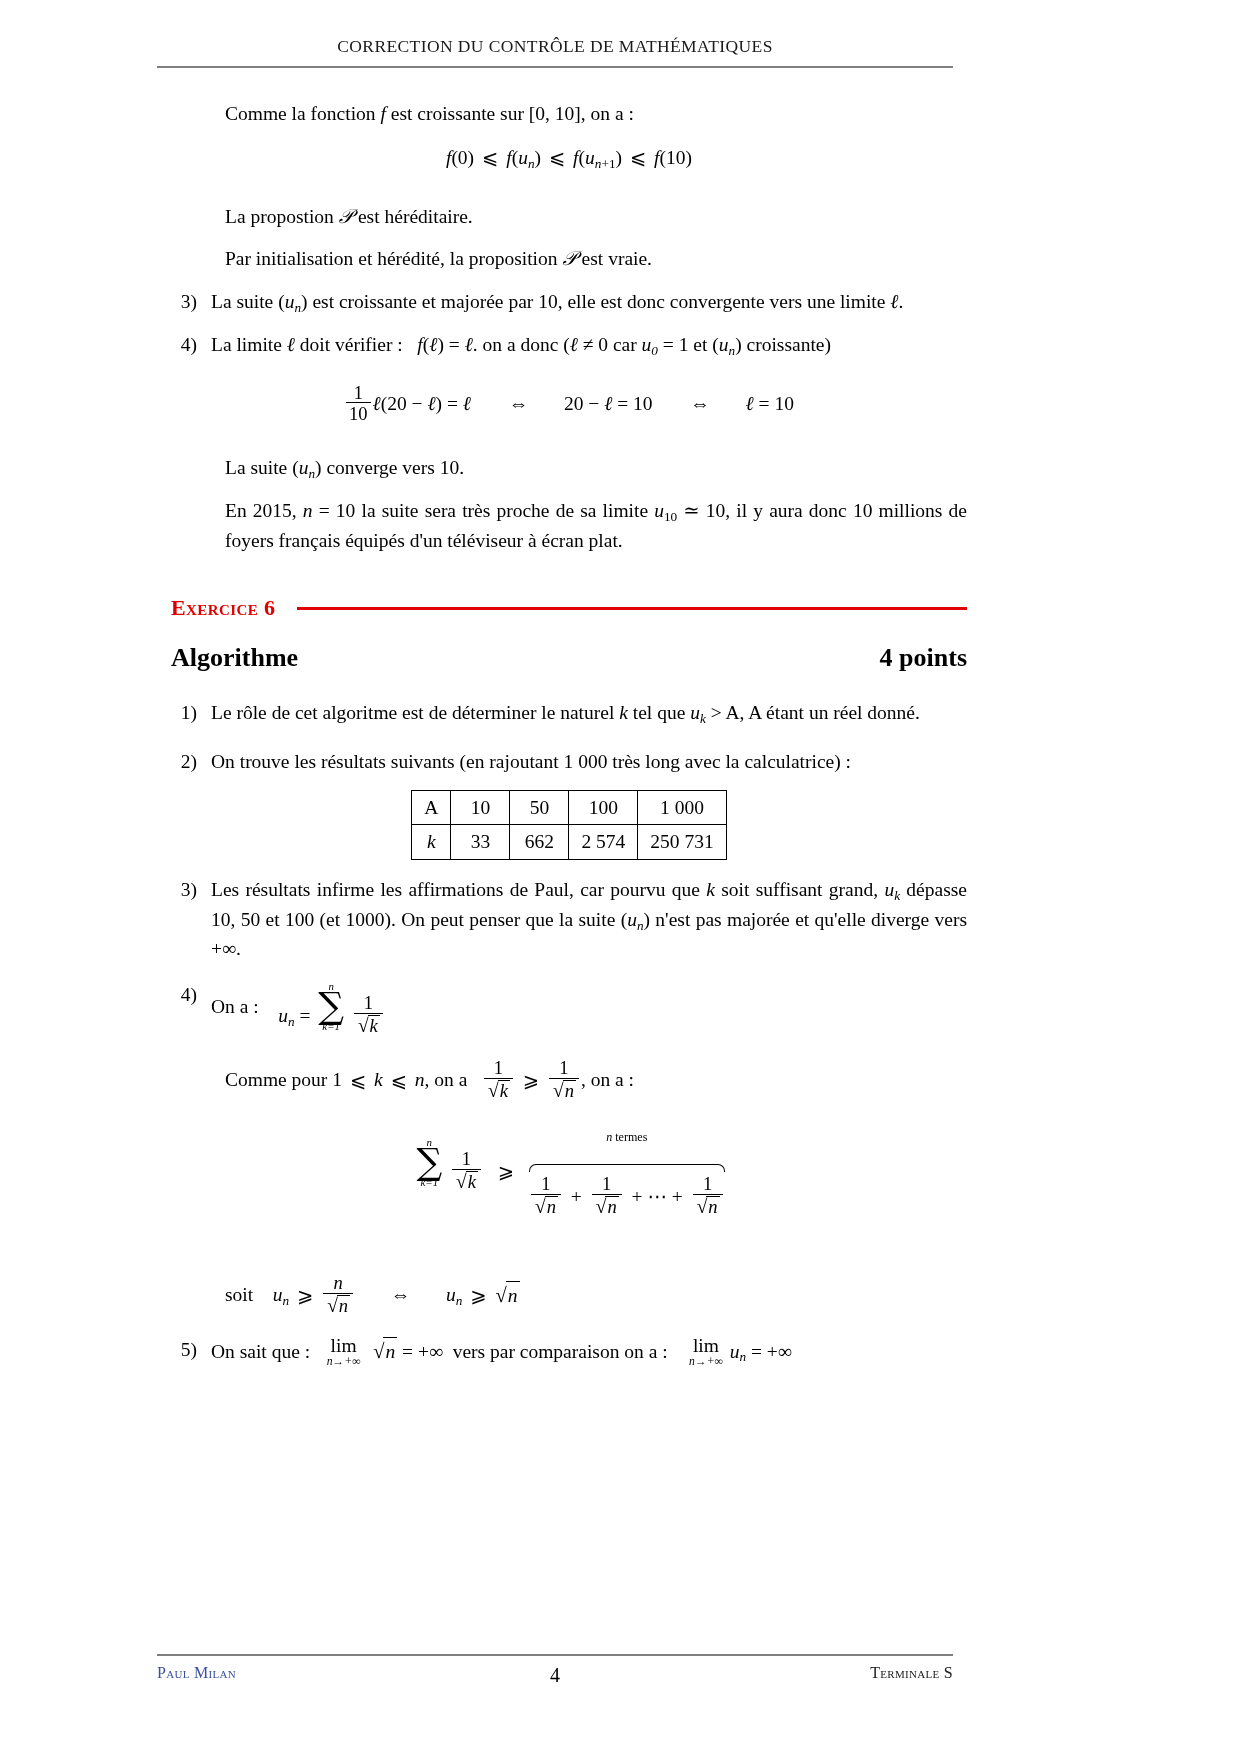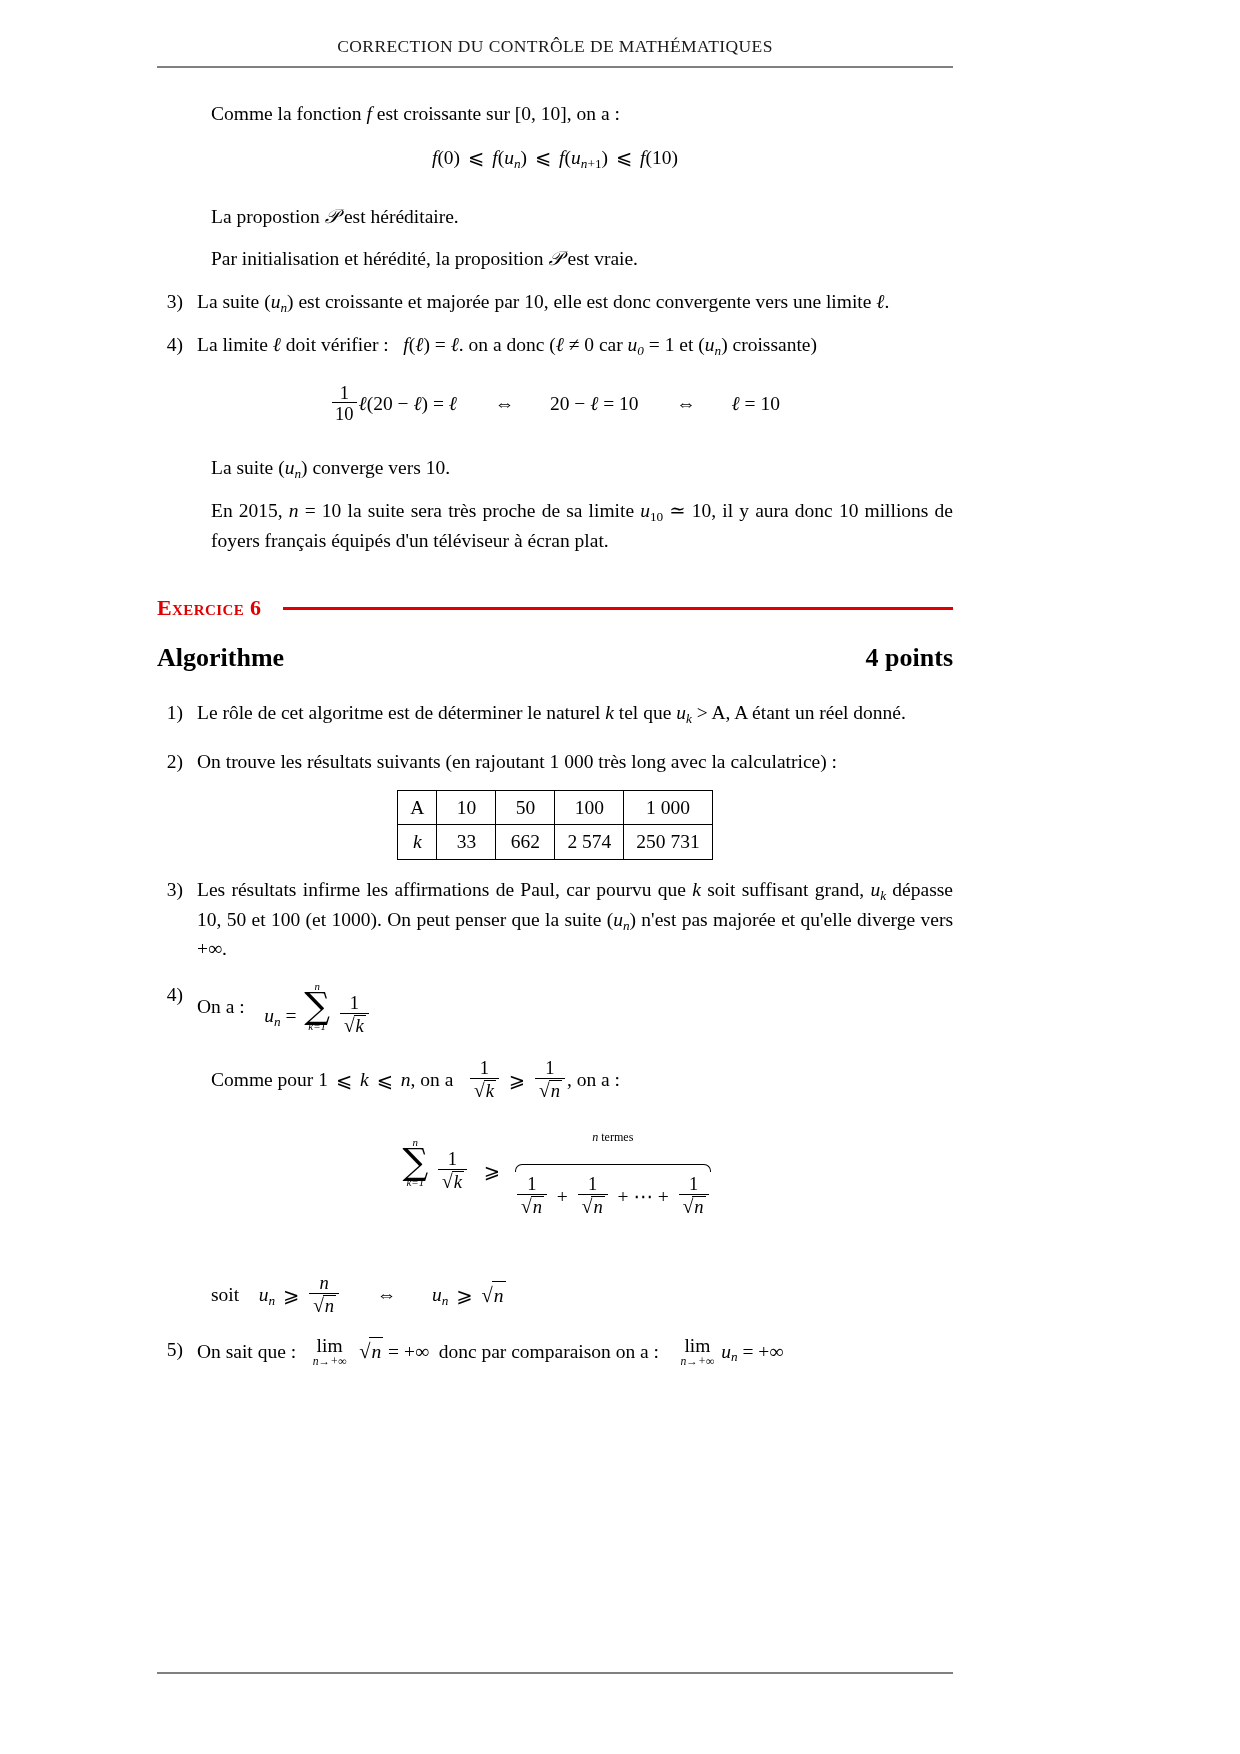--- a/index.html
+++ b/index.html
@@ -78,21 +78,21 @@
   }
   .footer-right {
     font-variant: small-caps;
     color: #1a1a1a;
     letter-spacing: 0.3px;
   }
 
   
   .content {
     position: absolute;
-    left: 157px;
+    left: 171px;
     top: 100px;
     width: 796px;
     font-size: 19.5px;
     line-height: 1.42;
   }
 
   .para {
     margin: 0 0 0 54px;
     text-align: justify;
   }
@@ -494,29 +494,34 @@
       <div class="item-num">5)</div>
       <div class="item-body">
         <span>On sait que :</span>
         &nbsp;
         <span class="lim">
           <span class="op-l">lim</span>
           <span class="under">n→+∞</span>
         </span>
         &nbsp;<span class="sqrt"><span class="rad">√</span><span class="arg"><i>n</i></span></span>
         = +∞&nbsp;
-        <span>donc par comparaison on a :</span>
+        <span>vers par comparaison on a :</span>
         &nbsp;&nbsp;
         <span class="lim">
           <span class="op-l">lim</span>
           <span class="under">n→+∞</span>
         </span>
         <i>u</i><span class="sub">n</span> = +∞
       </div>
     </div>
 
   </div>
 
   <div class="footer">
     <div class="footer-rule"></div>
+    <div class="footer-row" style="position:relative;">
+      <div class="footer-left">Paul Milan</div>
+      <div class="footer-center">4</div>
+      <div class="footer-right">Terminale S</div>
+    </div>
   </div>
 
 </div>
 
 </body></html>

